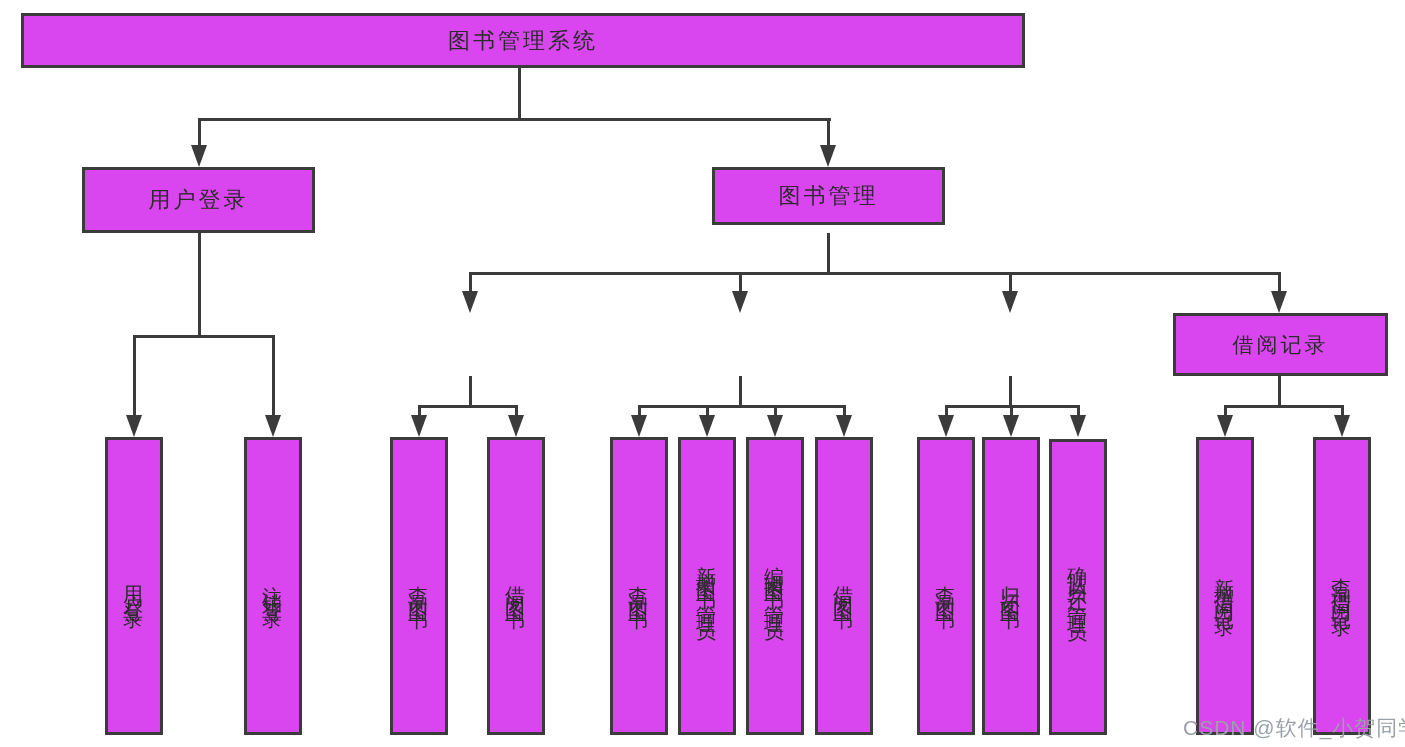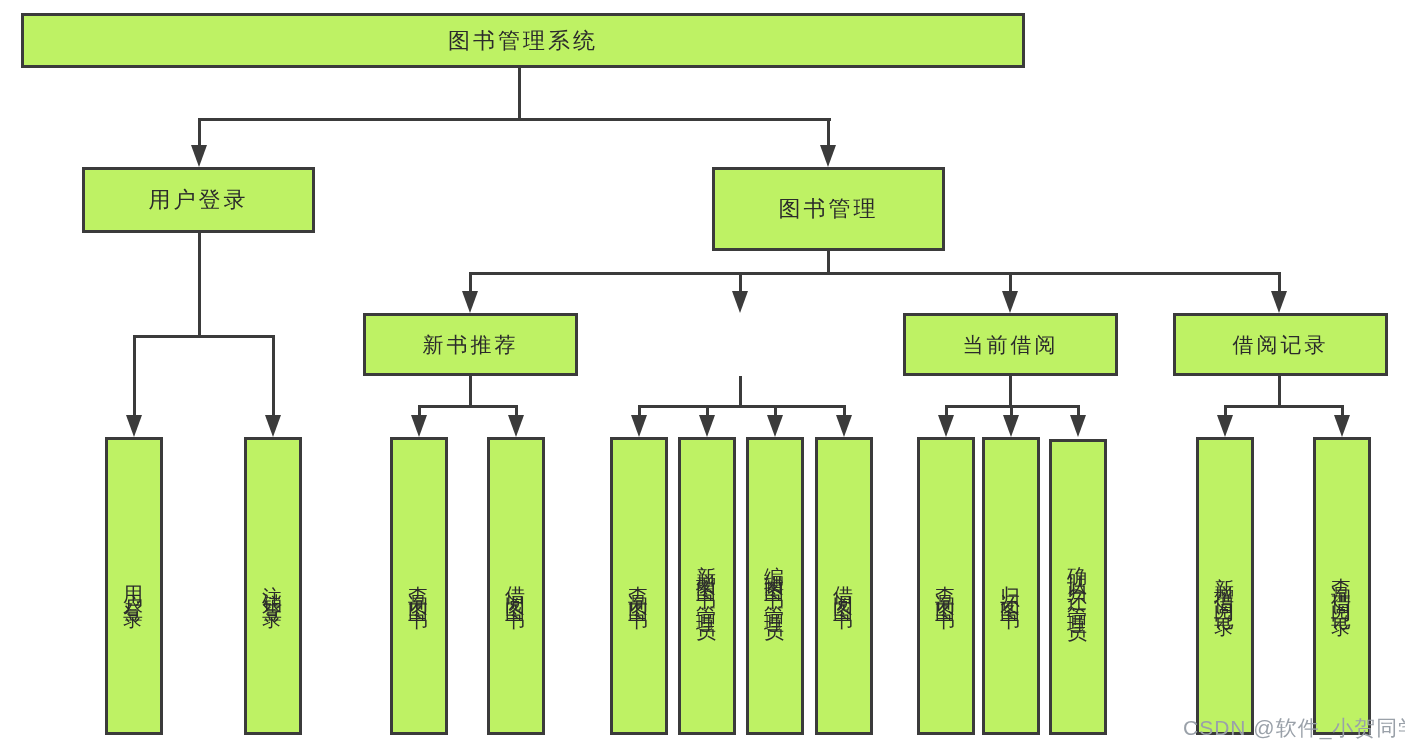--- a/index.html
+++ b/index.html
@@ -1,20 +1,20 @@
 <!DOCTYPE html>
 <html><head>
 <meta charset="utf-8">
 <style>
   html,body{margin:0;padding:0;background:#ffffff;}
   body{font-family:"Liberation Sans","DejaVu Sans",sans-serif;}
   #canvas{position:relative;width:1405px;height:747px;background:#ffffff;overflow:hidden;}
 
   
-  .box{position:absolute;box-sizing:border-box;border:3px solid #3b3b3b;background:#bef264;
+  .box{position:absolute;box-sizing:border-box;border:3px solid #3b3b3b;background:#d946ef;
        display:flex;align-items:center;justify-content:center;color:#2b2b2b;}
   .hlabel{font-size:22px;letter-spacing:3px;white-space:nowrap;}
   .l3 .hlabel{font-size:21px;}
   .vlabel{writing-mode:vertical-rl;text-orientation:mixed;font-size:20px;letter-spacing:8px;
           white-space:nowrap;}
 
   
   .hl{position:absolute;height:3px;background:#3b3b3b;}
   .vl{position:absolute;width:3px;background:#3b3b3b;}
   .arrow{position:absolute;width:0;height:0;
@@ -90,30 +90,24 @@
   <div class="arrow" style="left:1217px;top:415px"></div>
   <div class="arrow" style="left:1334px;top:415px"></div>
 
   <div class="box" style="left:21px;top:13px;width:1004px;height:55px">
     <span class="hlabel">图书管理系统</span>
   </div>
 
   <div class="box" style="left:82px;top:167px;width:233px;height:66px">
     <span class="hlabel">用户登录</span>
   </div>
-  <div class="box" style="left:712px;top:167px;width:233px;height:84px">
+  <div class="box" style="left:712px;top:167px;width:233px;height:58px">
     <span class="hlabel">图书管理</span>
   </div>
 
-  <div class="box l3" style="left:363px;top:313px;width:215px;height:63px">
-    <span class="hlabel">新书推荐</span>
-  </div>
-  <div class="box l3" style="left:903px;top:313px;width:215px;height:63px">
-    <span class="hlabel">当前借阅</span>
-  </div>
   <div class="box l3" style="left:1173px;top:313px;width:215px;height:63px">
     <span class="hlabel">借阅记录</span>
   </div>
 
   <div class="box" style="left:105px;top:437px;width:58px;height:298px">
     <span class="vlabel">用户登录</span>
   </div>
   <div class="box" style="left:244px;top:437px;width:58px;height:298px">
     <span class="vlabel">注销登录</span>
   </div>

